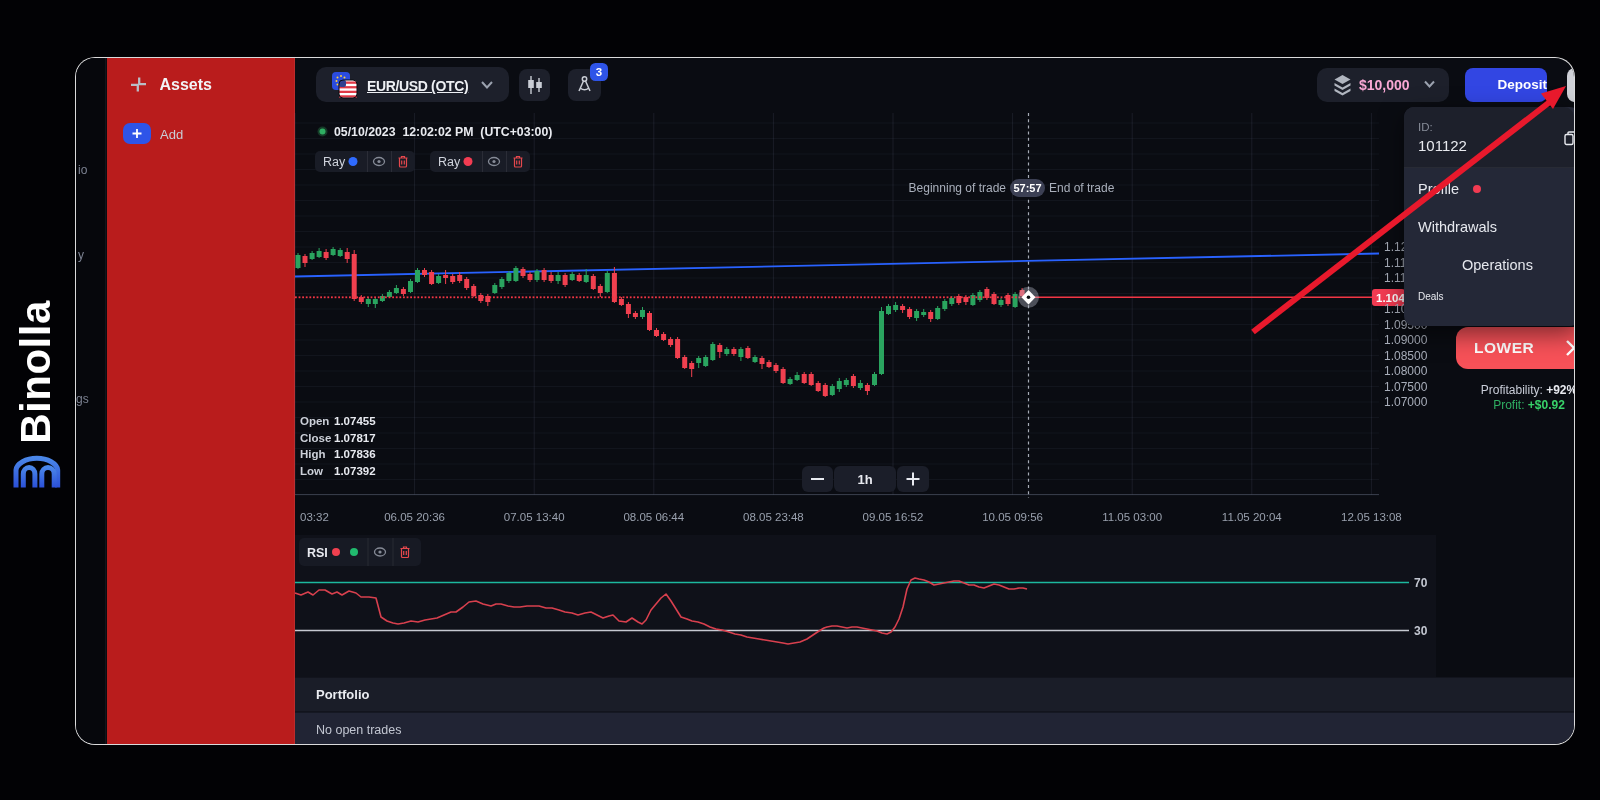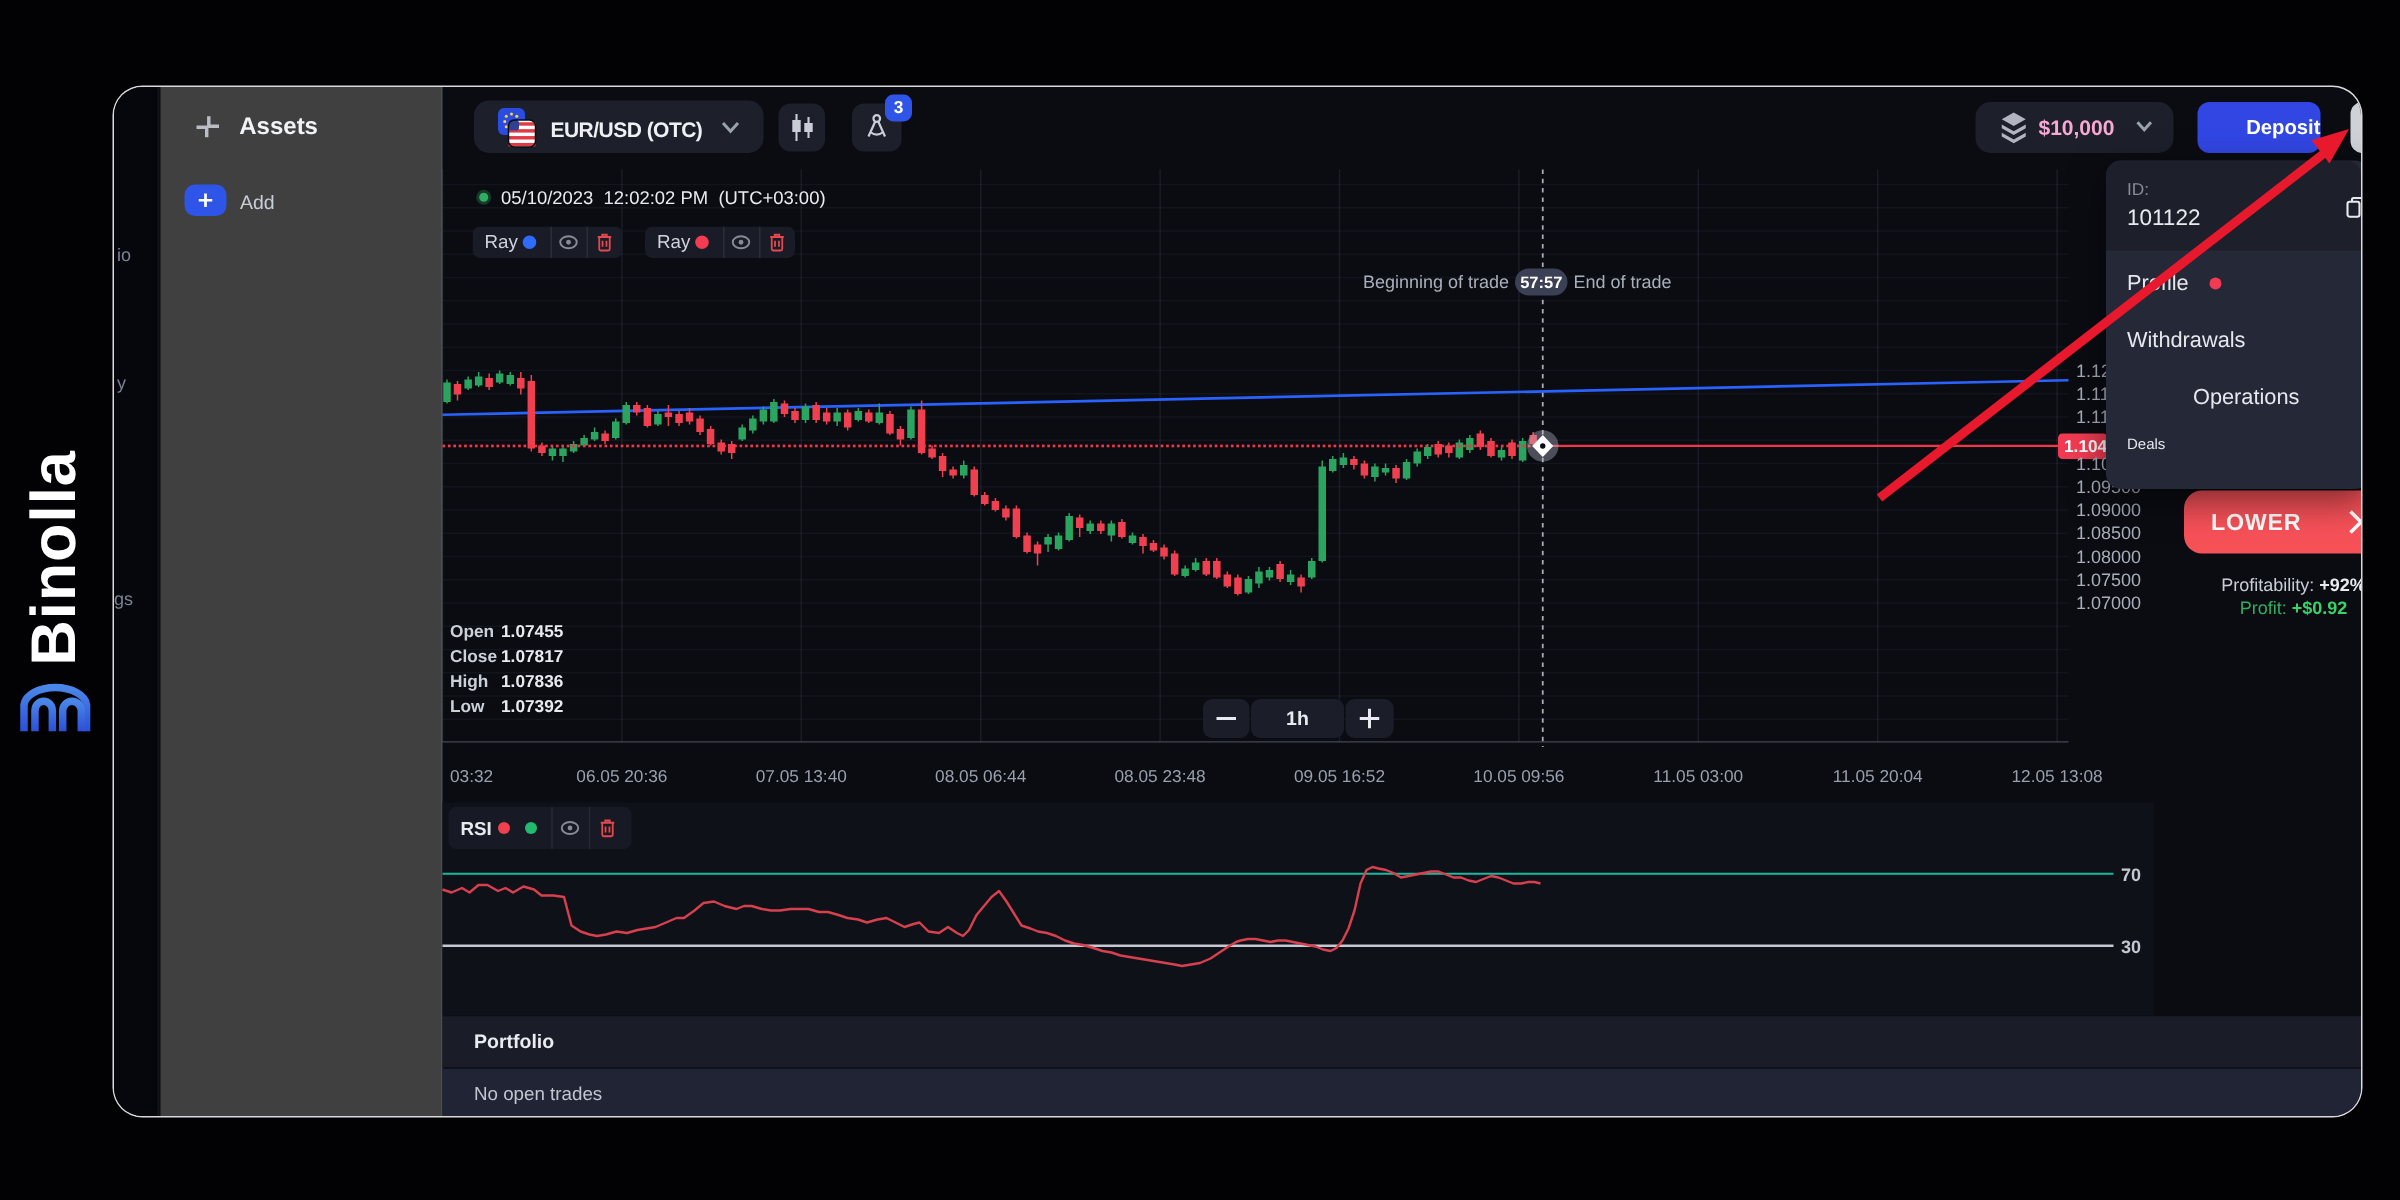--- a/index.html
+++ b/index.html
@@ -2,21 +2,21 @@
 <html><head><meta charset="utf-8"><style>
 * { margin:0; padding:0; box-sizing:border-box; }
 html,body { width:1600px; height:800px; background:#020205; overflow:hidden;
   font-family:"Liberation Sans", sans-serif; }
 .abs { position:absolute; }
 #panel { position:absolute; left:75px; top:57px; width:1500px; height:688px;
   background:#0a0c12; border:1.5px solid rgba(255,255,255,0.85); border-radius:20px;
   overflow:hidden; }
 #navstrip { position:absolute; left:0; top:0; width:29.5px; height:688px; background:#06070c;
   border-right:1px solid rgba(255,255,255,0.06); color:#7c8292; font-size:12px; }
-#sidebar { position:absolute; left:30.5px; top:0; width:188px; height:688px; background:#404040;
+#sidebar { position:absolute; left:30.5px; top:0; width:188px; height:688px; background:#b91c1c;
   border-right:1px solid rgba(255,255,255,0.07); }
 .pill { position:absolute; background:#1d202b; border-radius:10px; }
 .txt { position:absolute; white-space:nowrap; }
 </style></head>
 <body>
 
 <div class="txt" style="left:36px;top:372px;transform:translate(-50%,-50%) rotate(-90deg);color:#fff;font-size:42px;font-weight:bold;letter-spacing:0.5px;">Binolla</div>
 <svg class="abs" style="left:13px;top:455px;" width="48" height="34" viewBox="0 0 48 34">
   <defs>
       <linearGradient id="lg" x1="0" y1="0" x2="0" y2="1">
@@ -603,21 +603,21 @@
     <g fill="#e03a47">
           <rect x="7" y="10.5" width="18" height="2.3" rx="0"></rect>
           <rect x="7" y="15.1" width="18" height="2.3"></rect>
           <rect x="7" y="19.7" width="18" height="2.3"></rect>
           <rect x="7" y="24.3" width="18" height="2.3"></rect>
         </g>
     <rect x="7" y="9" width="7" height="7" rx="2" fill="#31418f"></rect>
     <rect x="7" y="9" width="18" height="18" rx="4" fill="none" stroke="#0a0c12" stroke-width="1"></rect>
       </g>
   </svg>
-  <div class="txt" style="left:291px;top:20px;color:#eef0f4;font-size:14px;font-weight:bold;letter-spacing:-0.35px;">EUR/USD (OTC)</div>
+  <div class="txt" style="left:291px;top:20px;color:#eef0f4;font-size:14px;font-weight:bold;letter-spacing:-0.35px;text-decoration:underline;">EUR/USD (OTC)</div>
   <svg class="abs" style="left:404px;top:22px;" width="14" height="10">
       <path d="M2 2 L7 7.5 L12 2" stroke="#9aa1ae" stroke-width="2" fill="none"></path>
     </svg>
 
   <div class="pill" style="left:443px;top:11px;width:31px;height:32px;border-radius:8px;"></div>
   <svg class="abs" style="left:450px;top:18px;" width="18" height="18" viewBox="0 0 18 18">
     <g stroke="#c9cdd5" stroke-width="1.4">
         <line x1="5" y1="0" x2="5" y2="18"></line>
         <line x1="13" y1="2" x2="13" y2="16"></line>
       </g>
@@ -628,21 +628,21 @@
   <svg class="abs" style="left:499px;top:17px;" width="19" height="20" viewBox="0 0 19 20">
     <circle cx="9.5" cy="4" r="2.2" fill="none" stroke="#c9cdd5" stroke-width="1.5"></circle>
     <path d="M8.5 6 L4 16 M10.5 6 L15 16 M5.2 13 Q9.5 16.5 13.8 13" stroke="#c9cdd5" stroke-width="1.5" fill="none"></path>
   </svg>
   <div class="abs" style="left:514px;top:5px;width:18px;height:18px;background:#2e54e8;border-radius:5.5px;color:#fff;font-size:11.5px;font-weight:bold;text-align:center;line-height:18px;">3</div>
 
   <svg class="abs" style="left:241px;top:68px;" width="11" height="11">
       <circle cx="5.5" cy="5.5" r="5" fill="#163a28"></circle>
       <circle cx="5.5" cy="5.5" r="3" fill="#2fae62"></circle>
     </svg>
-  <div class="txt" style="left:258px;top:66.5px;color:#e9ebf0;font-size:12.3px;font-weight:normal;">05/10/2023&nbsp; 12:02:02 PM&nbsp; (UTC+03:00)</div>
+  <div class="txt" style="left:258px;top:66.5px;color:#e9ebf0;font-size:12.3px;font-weight:bold;">05/10/2023&nbsp; 12:02:02 PM&nbsp; (UTC+03:00)</div>
 
   <svg class="abs" style="left:239px;top:93px;" width="216" height="21">
     <rect x="0" y="0" width="100" height="21" rx="5" fill="#191c26"></rect>
     <line x1="52.5" y1="0" x2="52.5" y2="21" stroke="rgba(255,255,255,0.08)"></line>
     <line x1="76.5" y1="0" x2="76.5" y2="21" stroke="rgba(255,255,255,0.08)"></line>
     <text x="8" y="14.5" font-size="12.5" fill="#d0d4dd" font-family="Liberation Sans, sans-serif">Ray</text>
     <circle cx="38" cy="10.5" r="4.5" fill="#2f6bff"></circle>
     <g transform="translate(64,10.5)">
         <ellipse rx="5.5" ry="4" fill="none" stroke="#868b97" stroke-width="1.3"></ellipse>
         <circle r="1.6" fill="#868b97"></circle>

